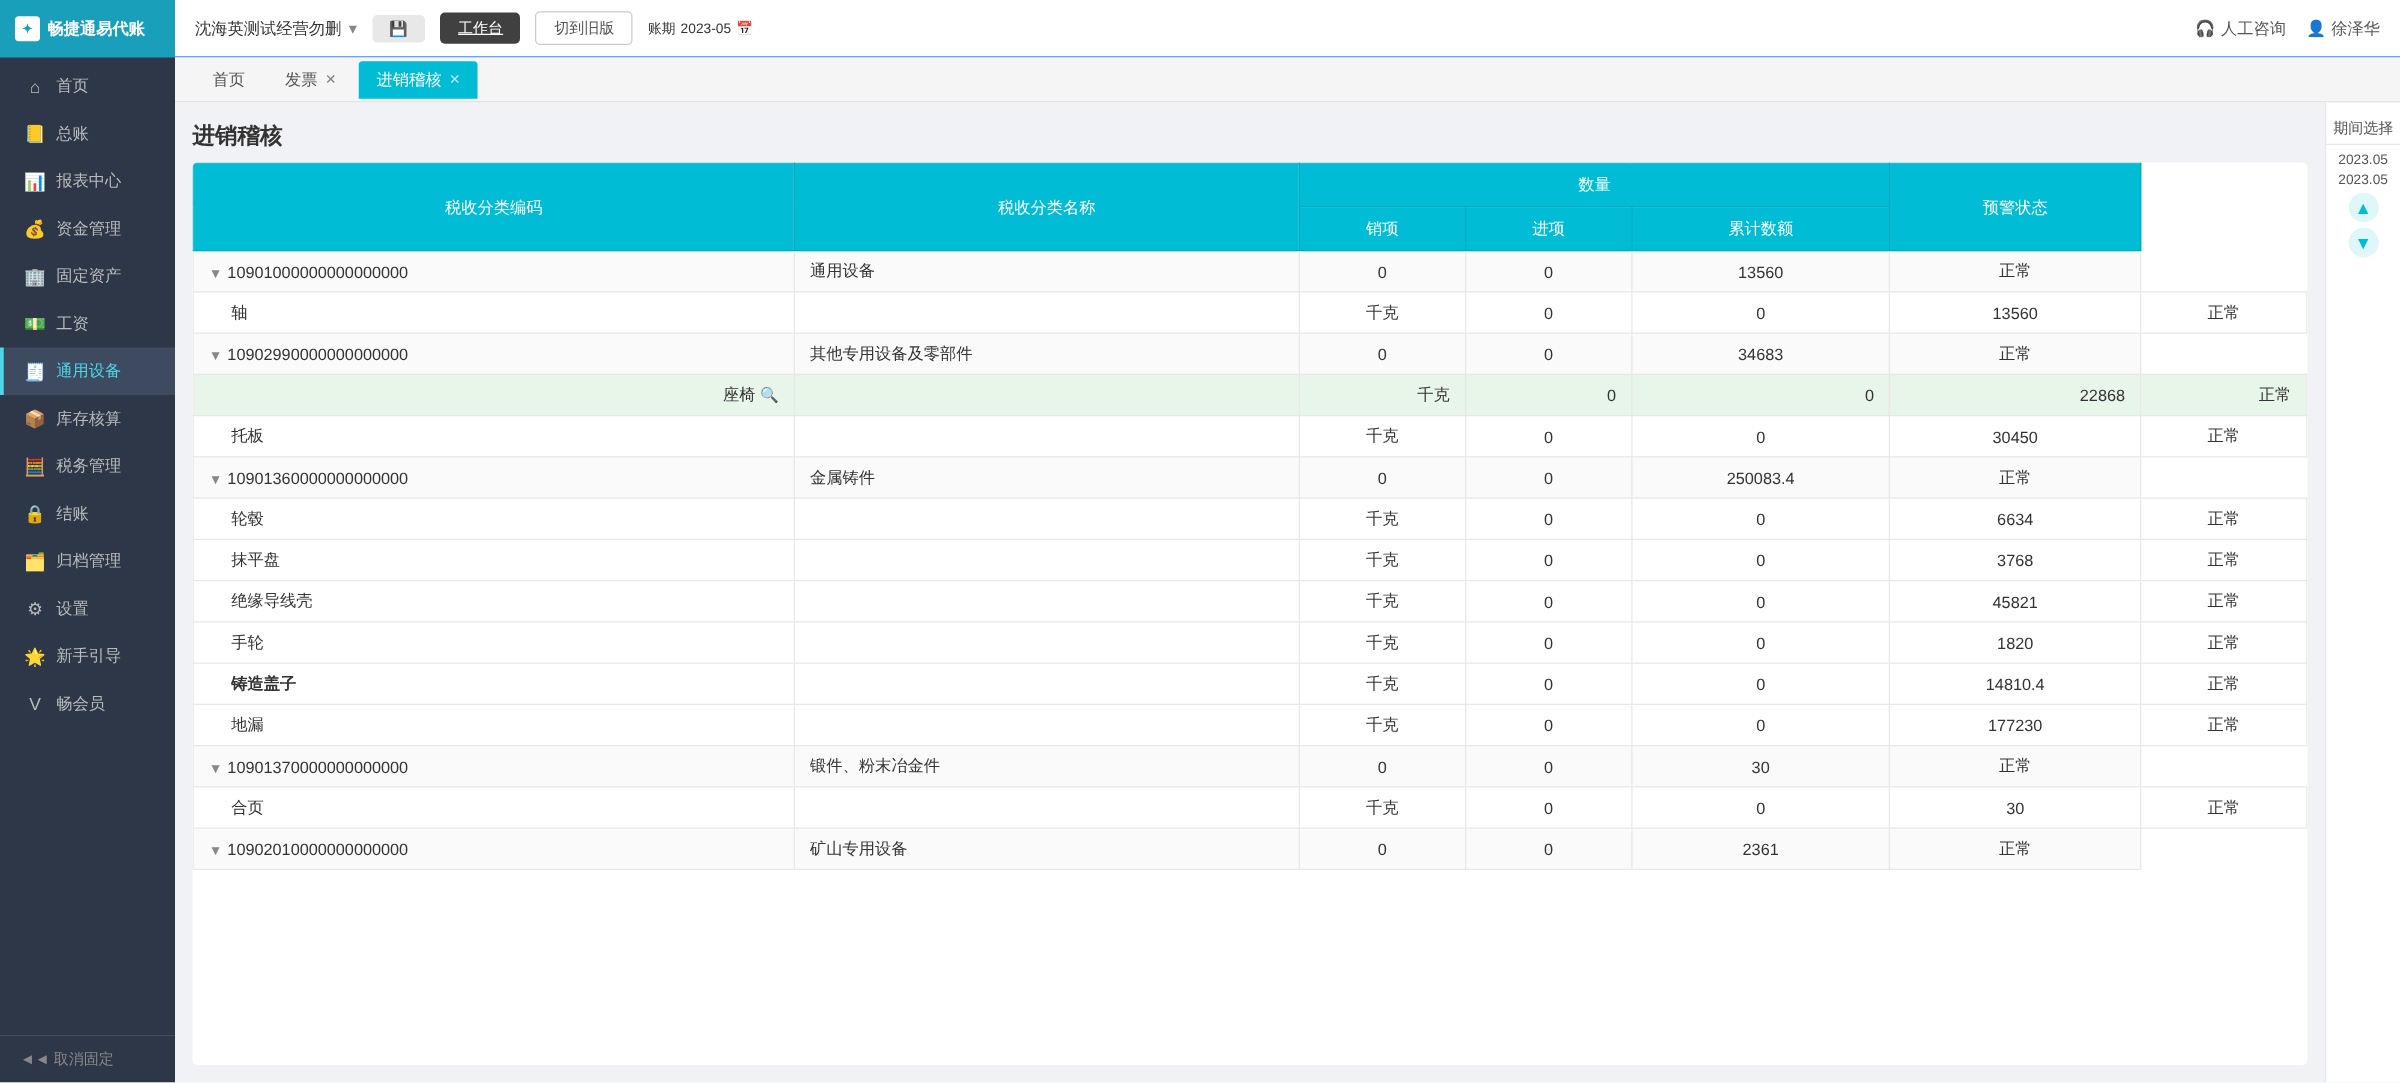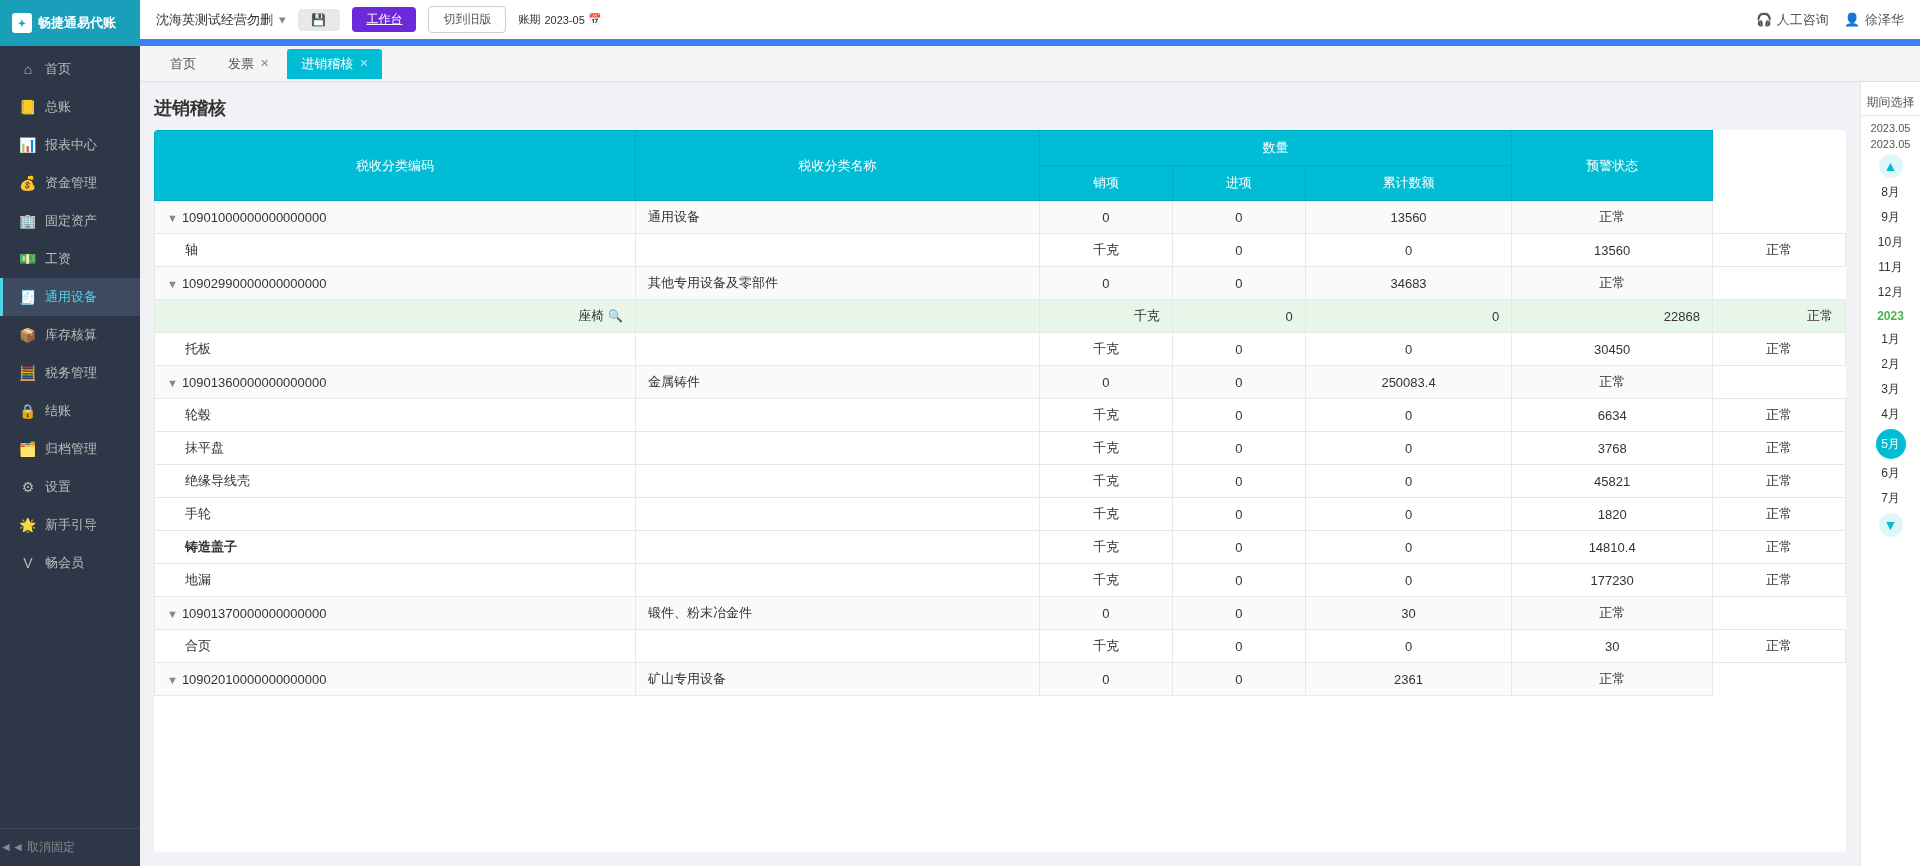--- a/index.html
+++ b/index.html
@@ -42,62 +42,62 @@
       gap: 8px;
       padding: 10px 16px;
       cursor: pointer;
       color: #bbb;
       font-size: 13px;
       border-left: 3px solid transparent;
     }
     .sidebar-item.active { background: #3d4a5f; color: #4dd6e8; border-left: 3px solid #4dd6e8; }
     .sidebar-item-icon { font-size: 14px; width: 18px; text-align: center; }
     .sidebar-footer {
-      padding: 10px 0;
+      padding: 10px 16px;
       color: #888;
       font-size: 12px;
       display: flex;
       align-items: center;
       gap: 6px;
       cursor: pointer;
       border-top: 1px solid #3d4a5f;
     }
 
     
     .main-area { flex: 1; display: flex; flex-direction: column; overflow: hidden; }
 
     
     .topbar {
       background: white;
       height: 46px;
       display: flex;
       align-items: center;
       padding: 0 16px;
       gap: 12px;
-      border-bottom: 7px solid #3b82f6;
+      border-bottom: 1px solid #3b82f6;
       flex-shrink: 0;
     }
     .topbar-company {
       display: flex;
       align-items: center;
       gap: 6px;
       font-size: 13px;
       color: #333;
       cursor: pointer;
     }
     .topbar-company-name { font-size: 13px; color: #333; max-width: 160px; overflow: hidden; text-overflow: ellipsis; white-space: nowrap; }
     .topbar-btn {
       padding: 4px 14px;
       border: none;
       border-radius: 4px;
       cursor: pointer;
       font-size: 12px;
     }
     .btn-gray { background: #e8e8e8; color: #555; }
-    .btn-teal { background: #6d28d9; color: white; text-decoration: underline; }
+    .btn-teal { background: #404040; color: white; text-decoration: underline; }
     .btn-outline { background: white; border: 1px solid #ccc; color: #555; }
     .topbar-period { font-size: 11px; color: #333; display: flex; align-items: center; gap: 4px; }
     .topbar-right { margin-left: auto; display: flex; align-items: center; gap: 16px; color: #555; font-size: 13px; }
     .topbar-right-item { display: flex; align-items: center; gap: 4px; cursor: pointer; }
 
     
     .tab-bar {
       background: #f5f5f5;
       border-bottom: 1px solid #e0e0e0;
       display: flex;
@@ -565,32 +565,17 @@
         </table>
       </div>
     </div>
 
     <div class="right-panel-wrap">
       <div class="side-panel">
         <div class="side-panel-header">期间选择</div>
         <div style="font-size:11px;color:#555;text-align:center;padding:2px 0;width:100%;">2023.05</div>
         <div style="font-size:11px;color:#555;text-align:center;padding:2px 0;width:100%;">2023.05</div>
         <div class="period-scroll-btn">▲</div>
-        <div id="months-list" style="width:100%;">
-            <div class="period-item">8月</div>
-            <div class="period-item">9月</div>
-            <div class="period-item">10月</div>
-            <div class="period-item">11月</div>
-            <div class="period-item">12月</div>
-            <div class="period-item year-label">2023</div>
-            <div class="period-item">1月</div>
-            <div class="period-item">2月</div>
-            <div class="period-item">3月</div>
-            <div class="period-item">4月</div>
-            <div class="period-item active-period">5月</div>
-            <div class="period-item">6月</div>
-            <div class="period-item">7月</div>
-          </div>
         <div class="period-scroll-btn">▼</div>
       </div>
     </div>
   </div>
 </div>
 
 </body></html>

